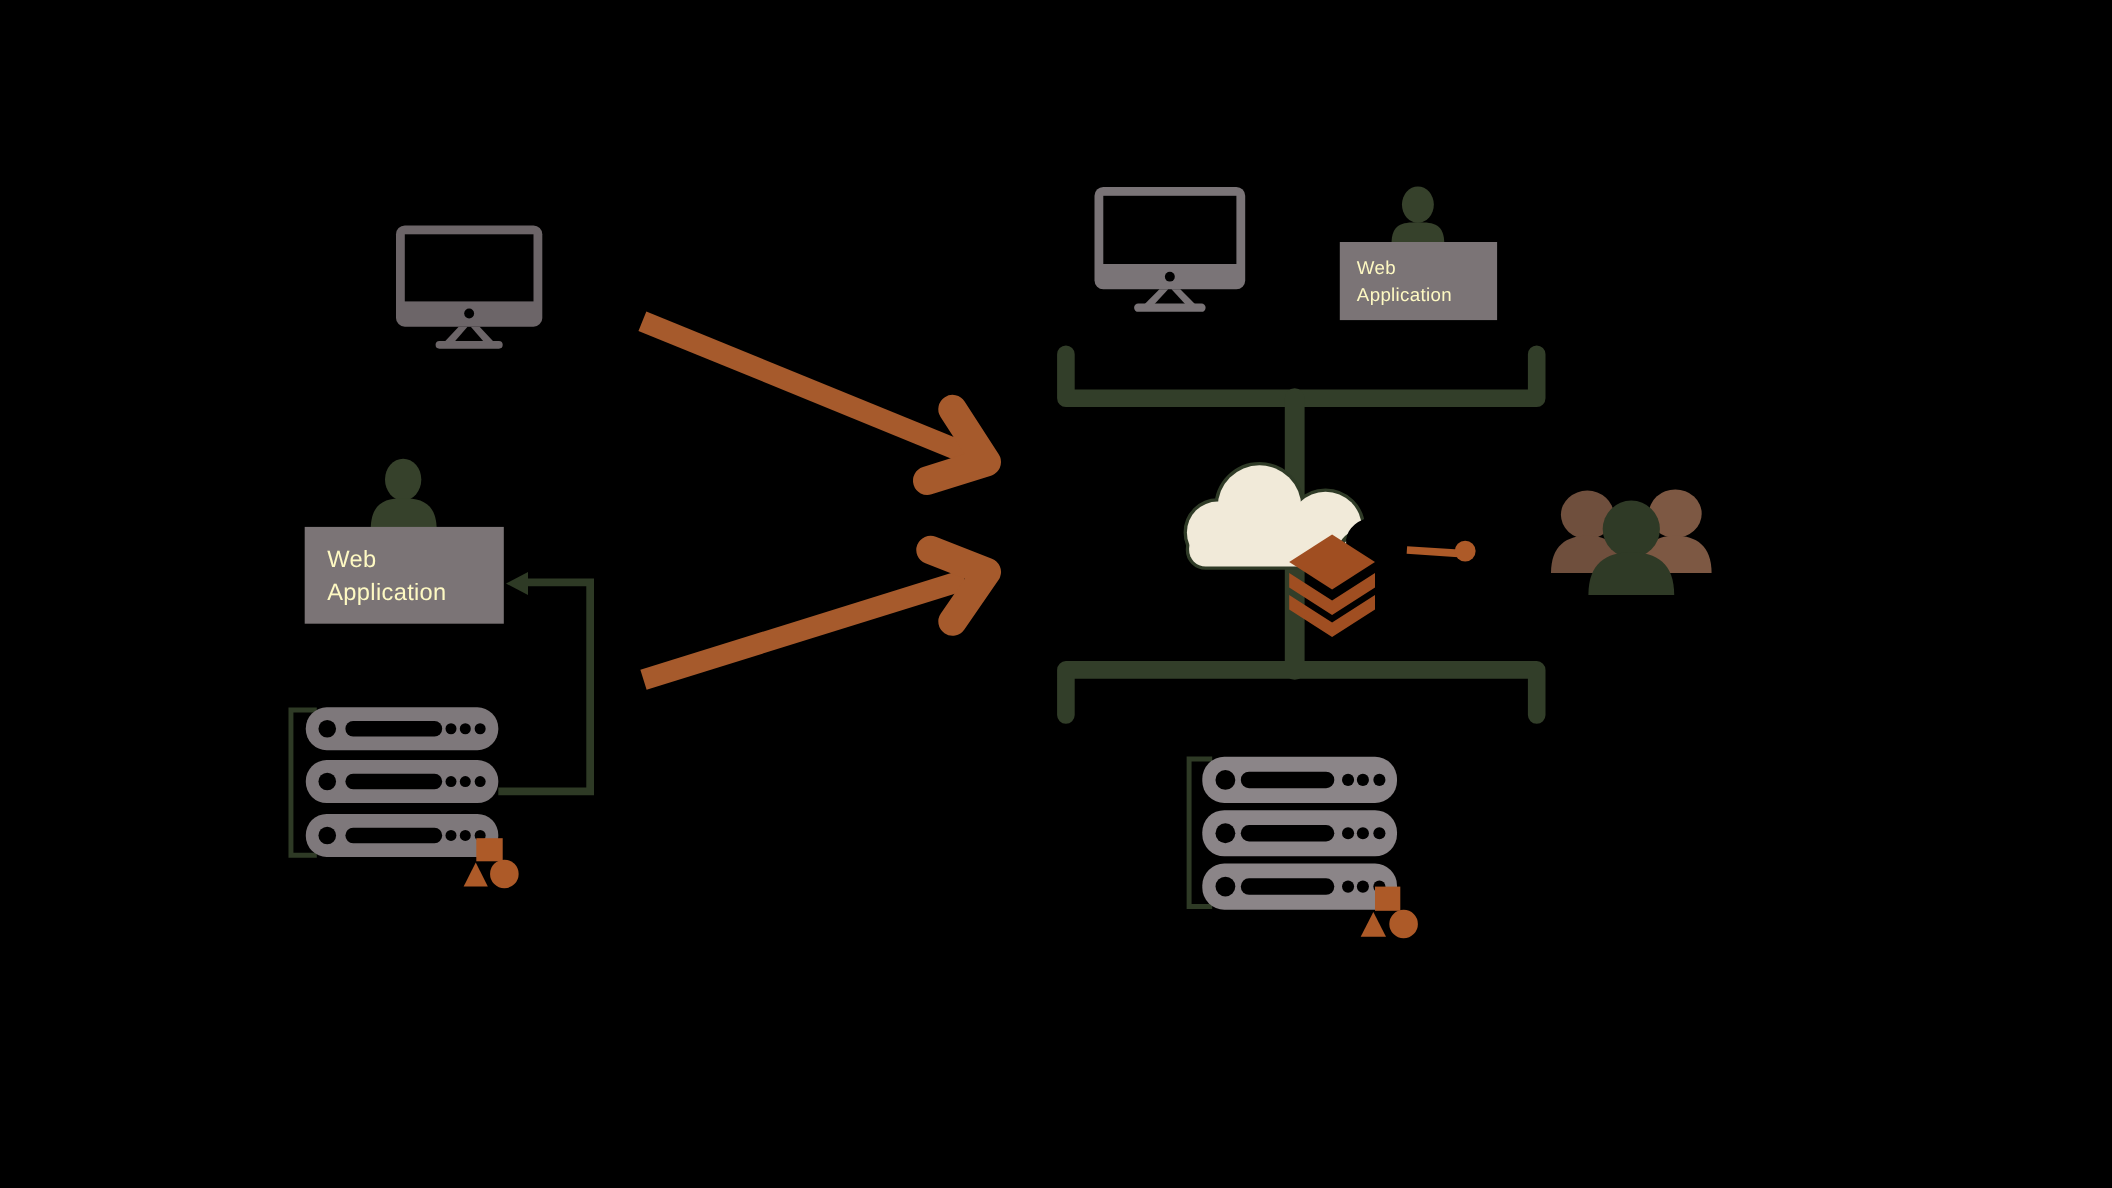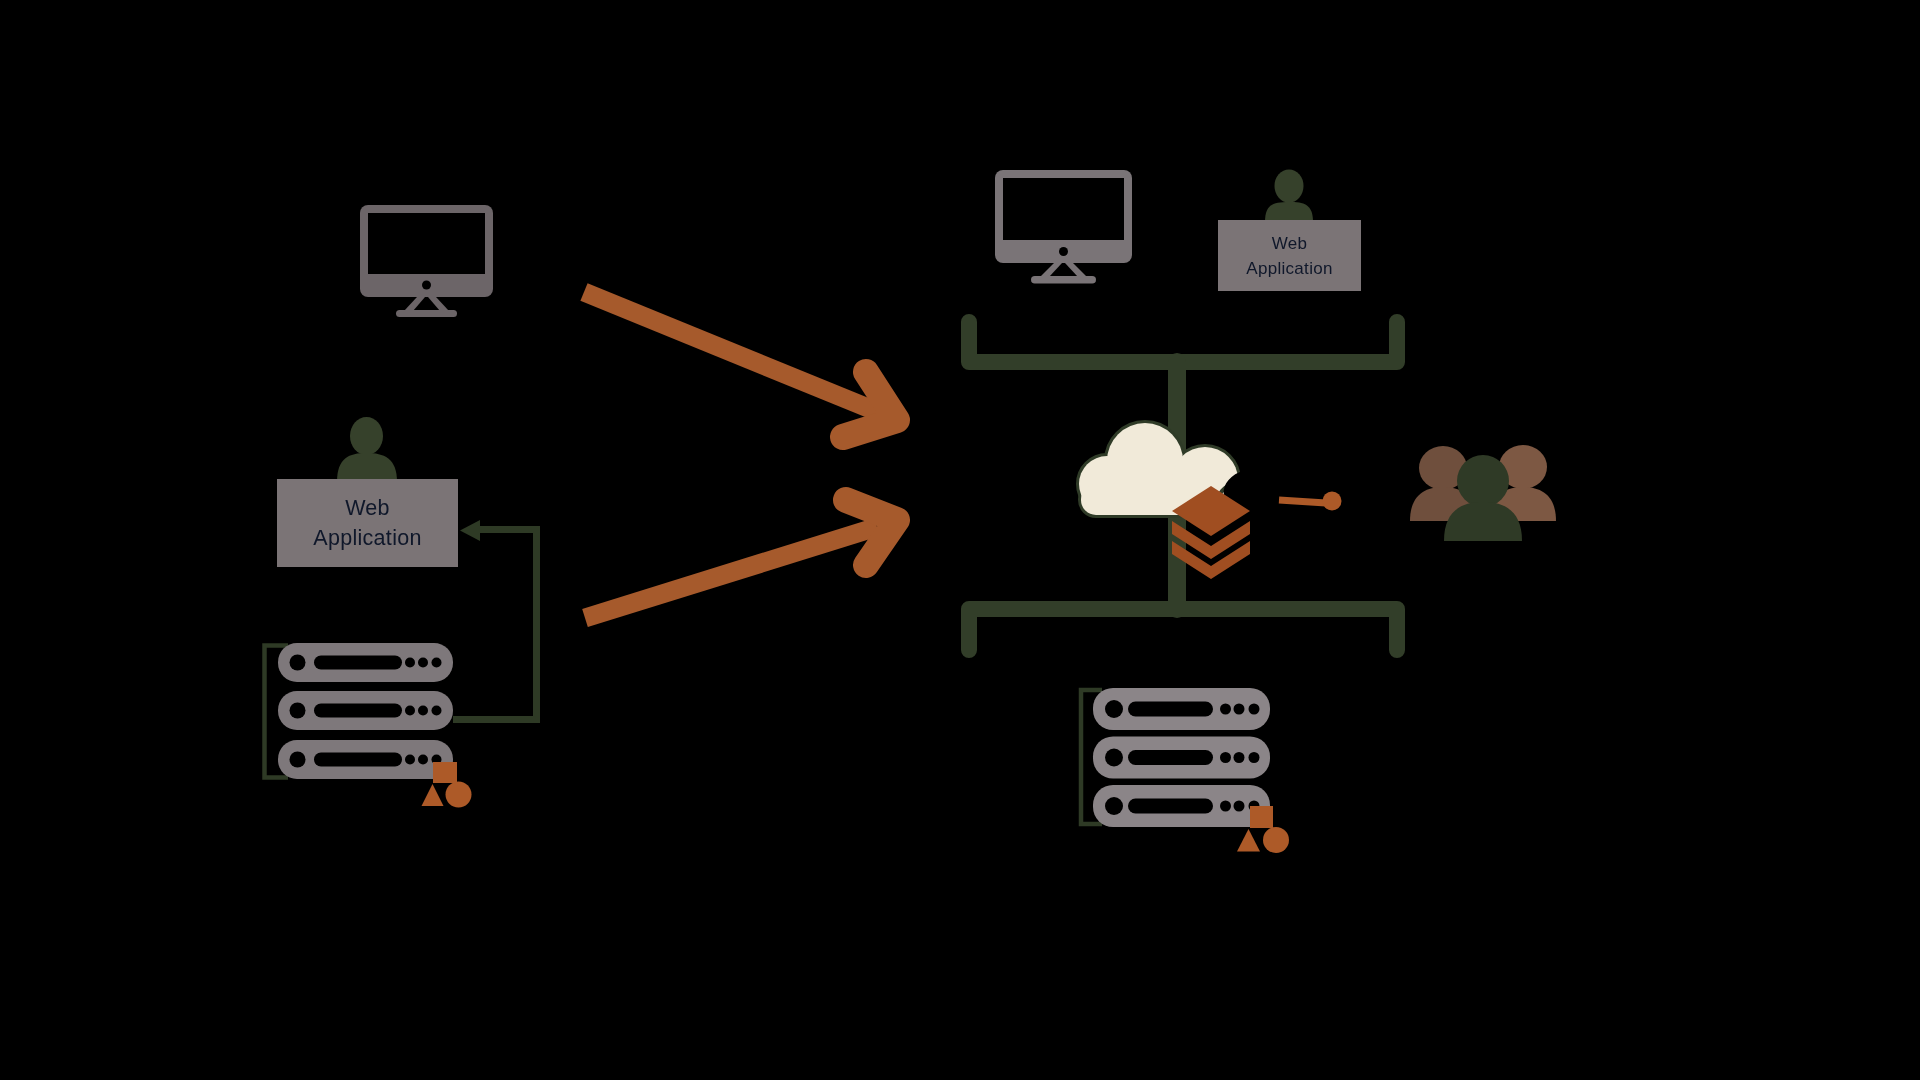--- a/index.html
+++ b/index.html
@@ -16,22 +16,22 @@
     font-family: "Liberation Sans", sans-serif;
   }
   #diagram-svg {
     position: absolute;
     left: 0;
     top: 0;
   }
   .label-box {
     position: absolute;
     background: #7b7476;
-    color: #0f172a;
-    text-align: center;
+    color: #fef9c3;
+    text-align: left;
     letter-spacing: 0.3px;
   }
   .label-box .label-text {
     display: block;
     margin: 0 auto;
   }
   #left-web-app-label {
     left: 277px;
     top: 479px;
     width: 181px;

